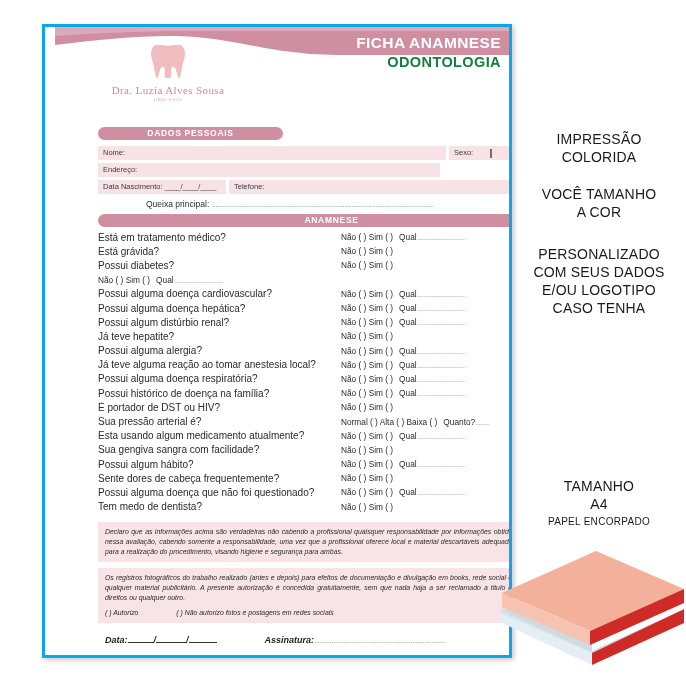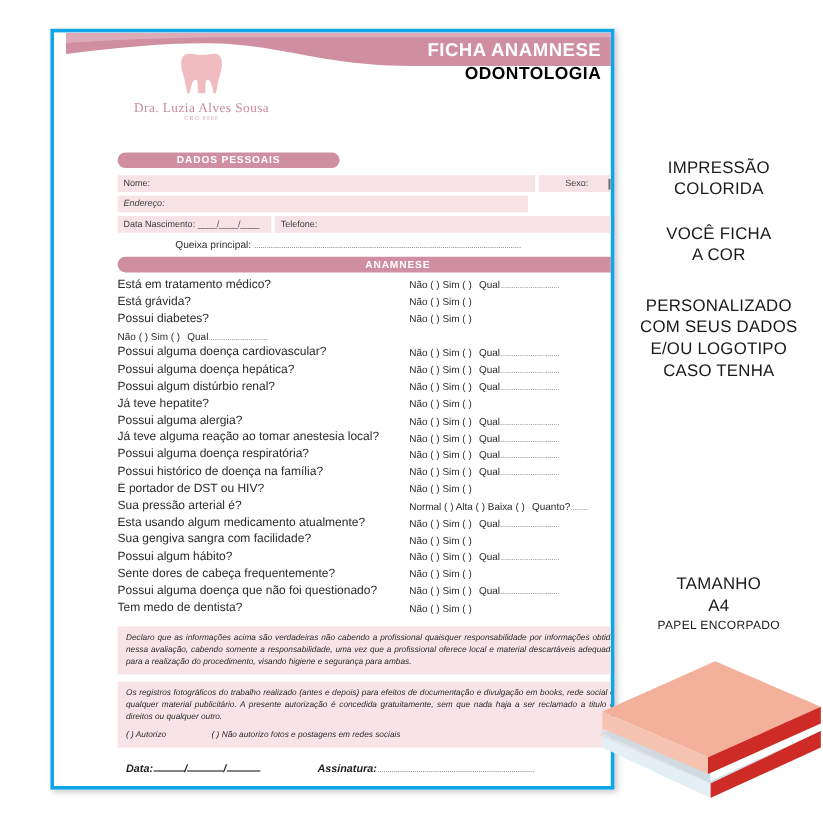--- a/index.html
+++ b/index.html
@@ -24,21 +24,21 @@
   
   .header { position: relative; height: 68px; }
   .wave { position: absolute; left: 0; top: 0; width: 470px; height: 34px; }
   .hdr-title {
     position: absolute; right: 8px; top: 7px;
     color: #ffffff; font-size: 15.5px; font-weight: bold;
     letter-spacing: 0.4px;
   }
   .hdr-sub {
     position: absolute; right: 8px; top: 27px;
-    color: #000000; font-size: 14.5px; font-weight: bold;
+    color: #15803d; font-size: 14.5px; font-weight: bold;
     letter-spacing: 0.4px;
   }
 
   
   .logo { position: absolute; left: 58px; top: 14px; width: 130px; text-align: center; }
   .logo-tooth { display: block; margin: 0 auto; }
   .logo-name {
     font-family: "Liberation Serif", serif;
     font-size: 11px; color: #c98c99; letter-spacing: 0.4px;
     margin-top: 1px; white-space: nowrap;
@@ -60,22 +60,22 @@
 
   
   .fields { position: absolute; left: 53px; top: 119px; width: 415px; }
   .frow { display: flex; gap: 3px; margin-bottom: 3px; height: 14px; }
   .fbox {
     background: #f7e3e5; height: 14px;
     font-size: 7.5px; color: #3a3a3a; line-height: 14px;
     padding-left: 5px; white-space: nowrap; overflow: hidden;
   }
   .f-nome   { width: 348px; }
-  .f-sexo   { width: 64px; display: flex; align-items: center; gap: 17px; padding-left: 22px; }
-  .f-end    { width: 342px; font-style: italic; }
+  .f-sexo   { width: 64px; display: flex; align-items: center; gap: 17px; padding-left: 5px; }
+  .f-end    { width: 342px; }
   .f-nasc   { width: 128px; }
   .f-tel    { width: 284px; }
   .chk {
     display: inline-block; width: 9px; height: 9px;
     border: 1px solid #6e6e6e; background: #ffffff;
   }
   .sexo-lbl { font-size: 7.5px; color: #3a3a3a; }
   .underline-dots { color: #4a4a4a; letter-spacing: -0.2px; }
 
   .queixa {
@@ -370,21 +370,21 @@
       <span class="assin">Assinatura:</span>
       <span class="sdots">............................................................................</span>
     </div>
   </div>
 
   <div class="mkt m1">
     <div class="mkt-line">IMPRESSÃO</div>
     <div class="mkt-line">COLORIDA</div>
   </div>
   <div class="mkt m2">
-    <div class="mkt-line">VOCÊ FICHA</div>
+    <div class="mkt-line">VOCÊ TAMANHO</div>
     <div class="mkt-line">A COR</div>
   </div>
   <div class="mkt m3">
     <div class="mkt-line">PERSONALIZADO</div>
     <div class="mkt-line">COM SEUS DADOS</div>
     <div class="mkt-line">E/OU LOGOTIPO</div>
     <div class="mkt-line">CASO TENHA</div>
   </div>
   <div class="mkt m4">
     <div class="mkt-line">TAMANHO</div>

